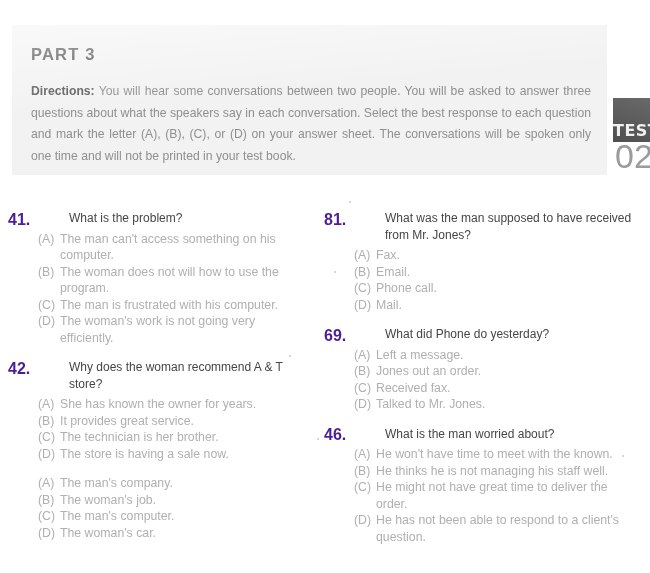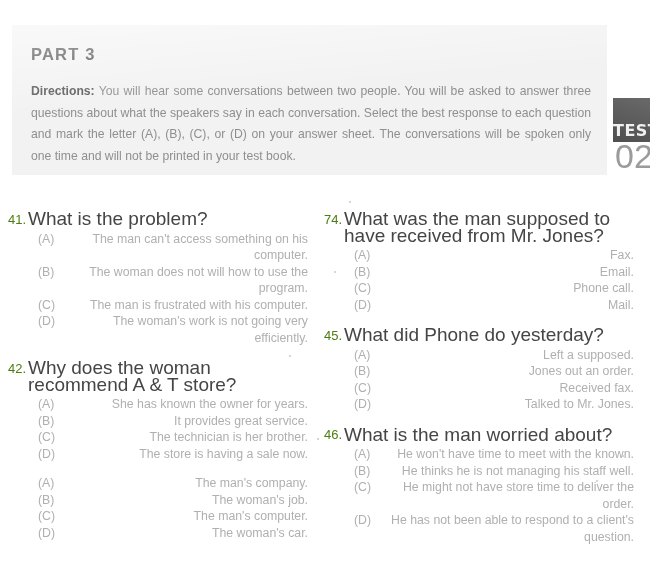--- a/index.html
+++ b/index.html
@@ -114,50 +114,50 @@
     position: relative;
     margin-bottom: 13px;
   }
   .q-head {
     display: flex;
     align-items: flex-start;
   }
   .q-num {
     flex: 0 0 auto;
     width: 20px;
-    font-size: 13px;
-    font-weight: normal;
-    color: #4d7c0f;
+    font-size: 16px;
+    font-weight: bold;
+    color: #4c1d95;
     line-height: 17px;
     padding-top: 0.5px;
   }
   .q-text {
     flex: 1 1 auto;
-    font-size: 19px;
+    font-size: 12px;
     line-height: 17px;
     color: #454545;
+    margin-left: 41px;
   }
   .options {
     margin-top: 3px;
     padding-left: 30px;
   }
   .option {
     display: flex;
     align-items: flex-start;
     font-size: 12.3px;
     line-height: 16.5px;
     color: #b0b0b0;
   }
   .opt-letter {
     flex: 0 0 auto;
     width: 22px;
   }
   .opt-text {
     flex: 1 1 auto;
-    text-align: right;
   }
 
   
   .speck {
     position: absolute;
     background: #c9c9c9;
     border-radius: 50%;
   }
 </style>
 </head>
@@ -241,21 +241,21 @@
           <div class="option">
             <span class="opt-letter">(D)</span>
             <span class="opt-text">The woman's car.</span>
           </div>
         </div>
       </div>
     </div>
   <div class="column column-right">
       <div class="question-block">
         <div class="q-head">
-          <div class="q-num">74.</div>
+          <div class="q-num">81.</div>
           <div class="q-text">What was the man supposed to have received from Mr. Jones?</div>
         </div>
         <div class="options">
           <div class="option">
             <span class="opt-letter">(A)</span>
             <span class="opt-text">Fax.</span>
           </div>
           <div class="option">
             <span class="opt-letter">(B)</span>
             <span class="opt-text">Email.</span>
@@ -265,27 +265,27 @@
             <span class="opt-text">Phone call.</span>
           </div>
           <div class="option">
             <span class="opt-letter">(D)</span>
             <span class="opt-text">Mail.</span>
           </div>
         </div>
       </div>
       <div class="question-block">
         <div class="q-head">
-          <div class="q-num">45.</div>
+          <div class="q-num">69.</div>
           <div class="q-text">What did Phone do yesterday?</div>
         </div>
         <div class="options">
           <div class="option">
             <span class="opt-letter">(A)</span>
-            <span class="opt-text">Left a supposed.</span>
+            <span class="opt-text">Left a message.</span>
           </div>
           <div class="option">
             <span class="opt-letter">(B)</span>
             <span class="opt-text">Jones out an order.</span>
           </div>
           <div class="option">
             <span class="opt-letter">(C)</span>
             <span class="opt-text">Received fax.</span>
           </div>
           <div class="option">
@@ -303,21 +303,21 @@
           <div class="option">
             <span class="opt-letter">(A)</span>
             <span class="opt-text">He won't have time to meet with the known.</span>
           </div>
           <div class="option">
             <span class="opt-letter">(B)</span>
             <span class="opt-text">He thinks he is not managing his staff well.</span>
           </div>
           <div class="option">
             <span class="opt-letter">(C)</span>
-            <span class="opt-text">He might not have store time to deliver the order.</span>
+            <span class="opt-text">He might not have great time to deliver the order.</span>
           </div>
           <div class="option">
             <span class="opt-letter">(D)</span>
             <span class="opt-text">He has not been able to respond to a client's question.</span>
           </div>
         </div>
       </div>
     </div>
 
   <div class="speck" style="left:349px;top:201px;width:2px;height:2px;"></div>

